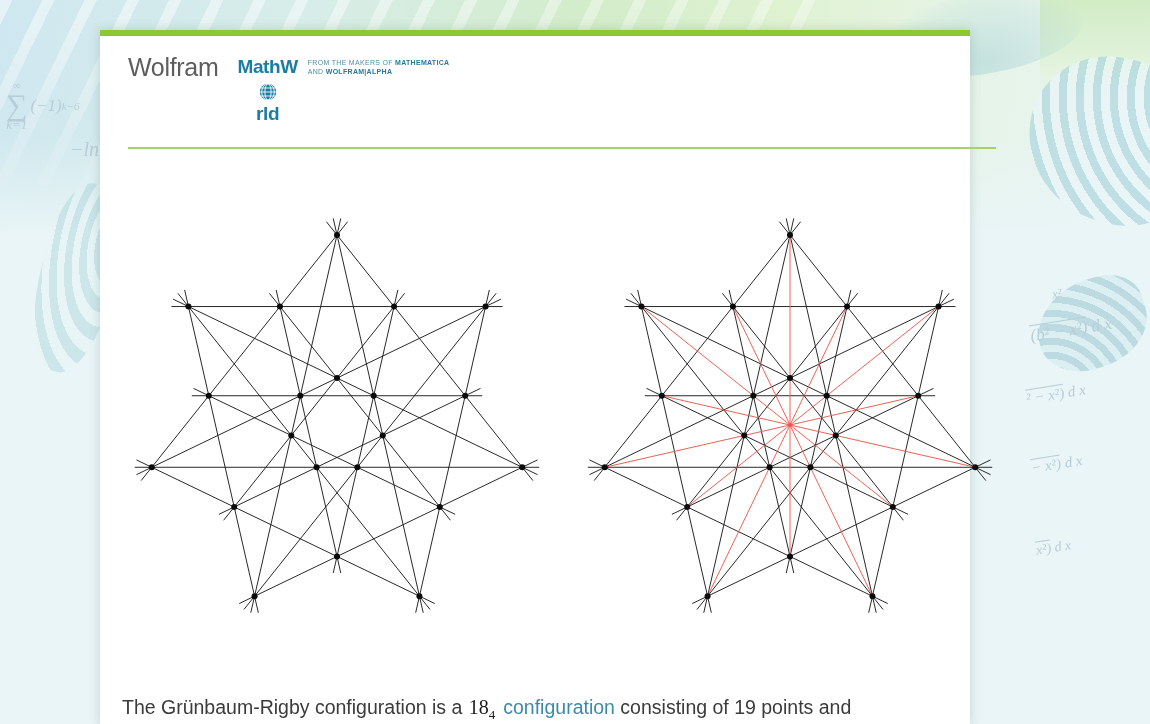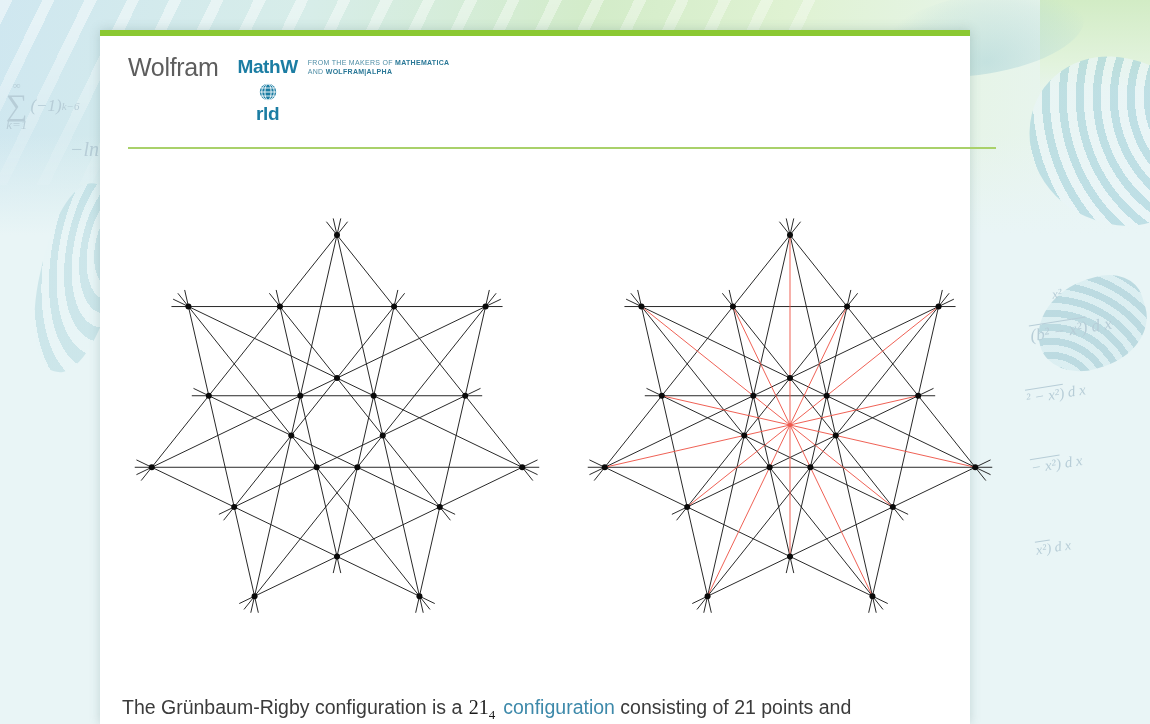--- a/index.html
+++ b/index.html
@@ -233,15 +233,15 @@
           <circle cx="220.00" cy="180.07" r="3" fill="#0a0a0a"></circle>
           <circle cx="256.69" cy="197.74" r="3" fill="#0a0a0a"></circle>
           <circle cx="265.75" cy="237.44" r="3" fill="#0a0a0a"></circle>
           <circle cx="240.36" cy="269.28" r="3" fill="#0a0a0a"></circle>
           <circle cx="199.64" cy="269.28" r="3" fill="#0a0a0a"></circle>
           <circle cx="174.25" cy="237.44" r="3" fill="#0a0a0a"></circle>
           <circle cx="183.31" cy="197.74" r="3" fill="#0a0a0a"></circle>
         </svg>
     </div>
 
-    <p class="body-par"><span>The Grünbaum-Rigby configuration is a </span><span class="inline-math"><span>21</span><sub>4</sub></span><a class="cfg-link">configuration</a><span> consisting of 21 points and</span></p>
+    <p class="body-par"><span>The Grünbaum-Rigby configuration is a </span><span class="inline-math"><span>18</span><sub>4</sub></span><a class="cfg-link">configuration</a><span> consisting of 19 points and</span></p>
   </div>
 </div>
 
 </body></html>

